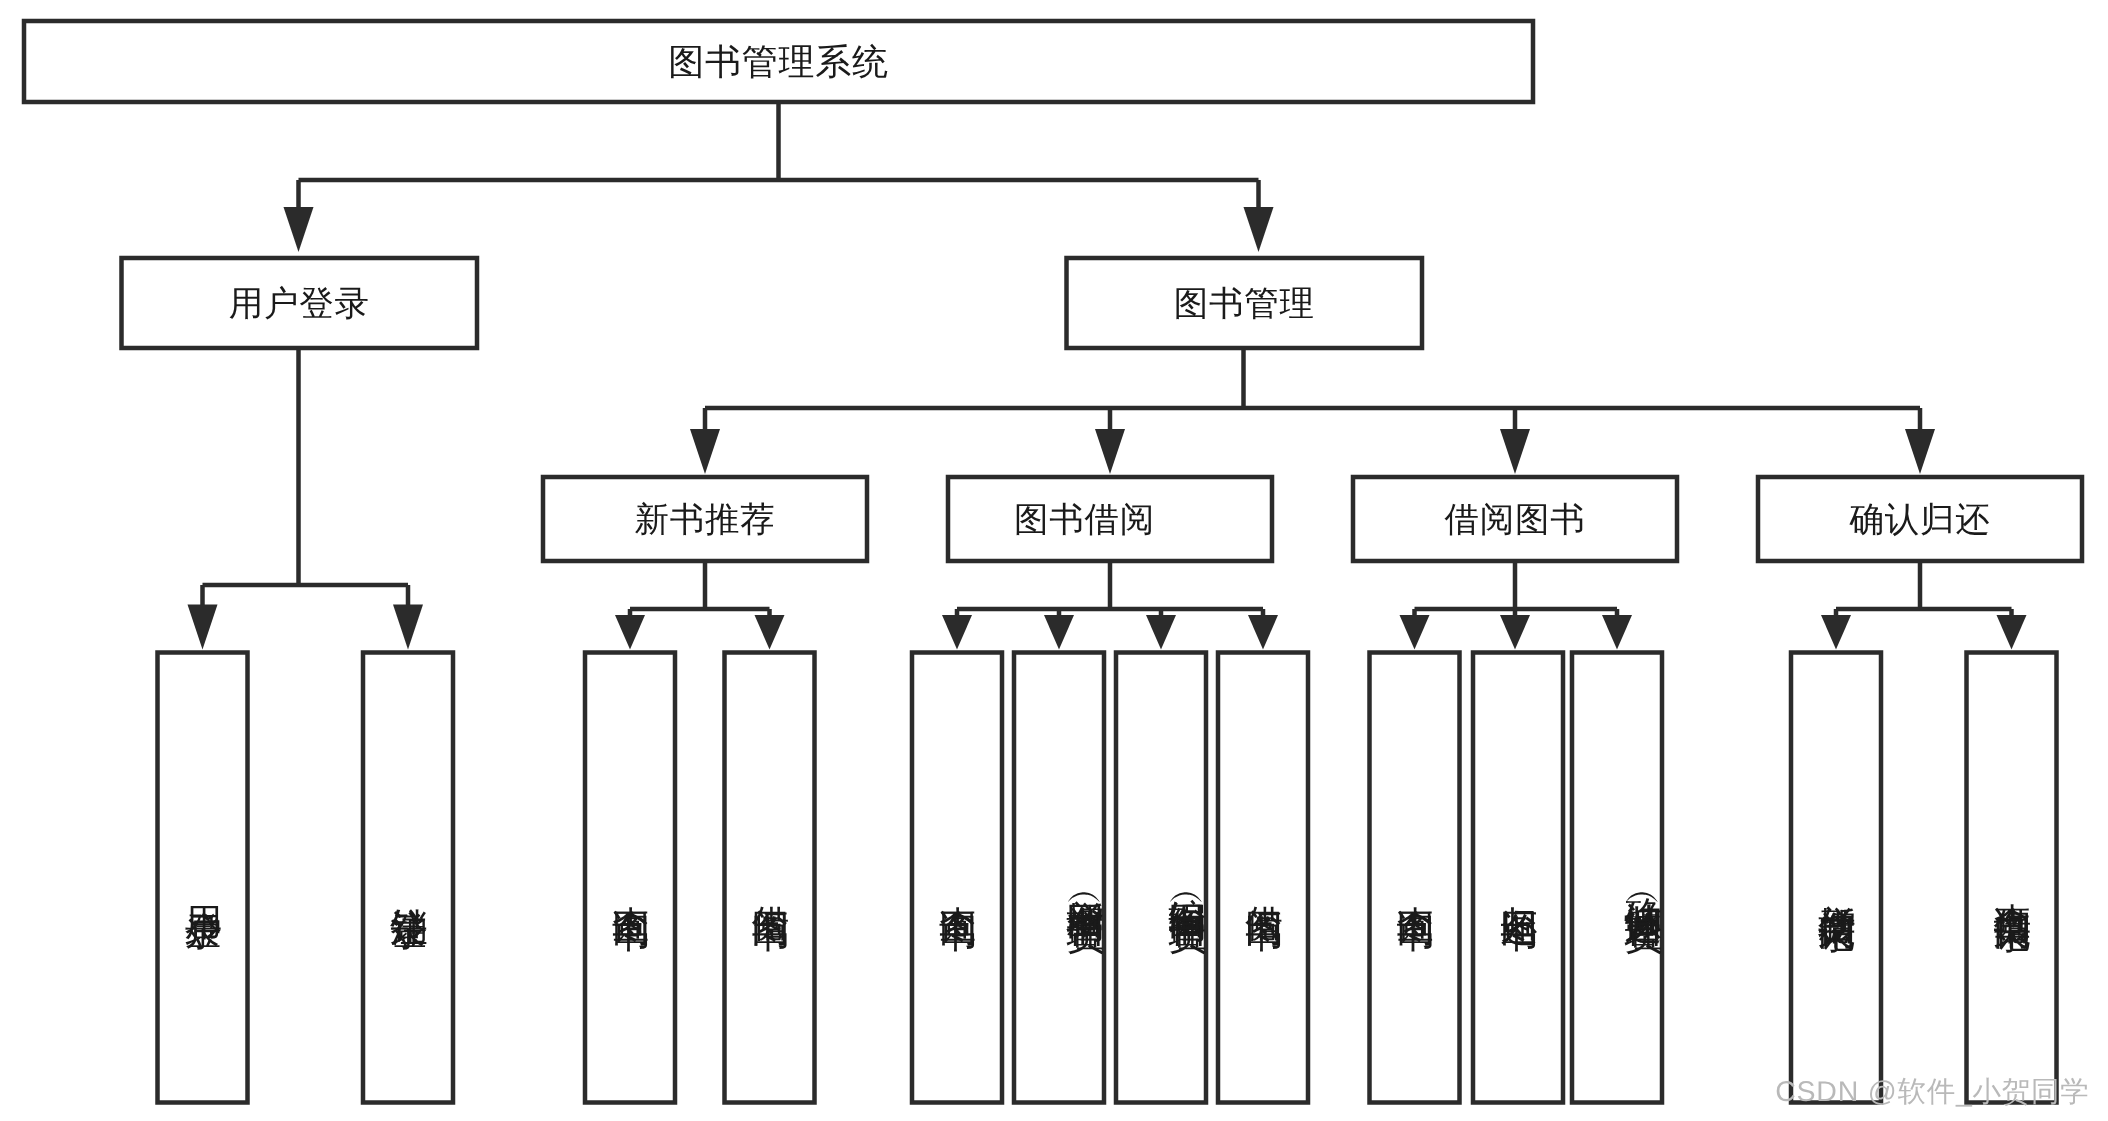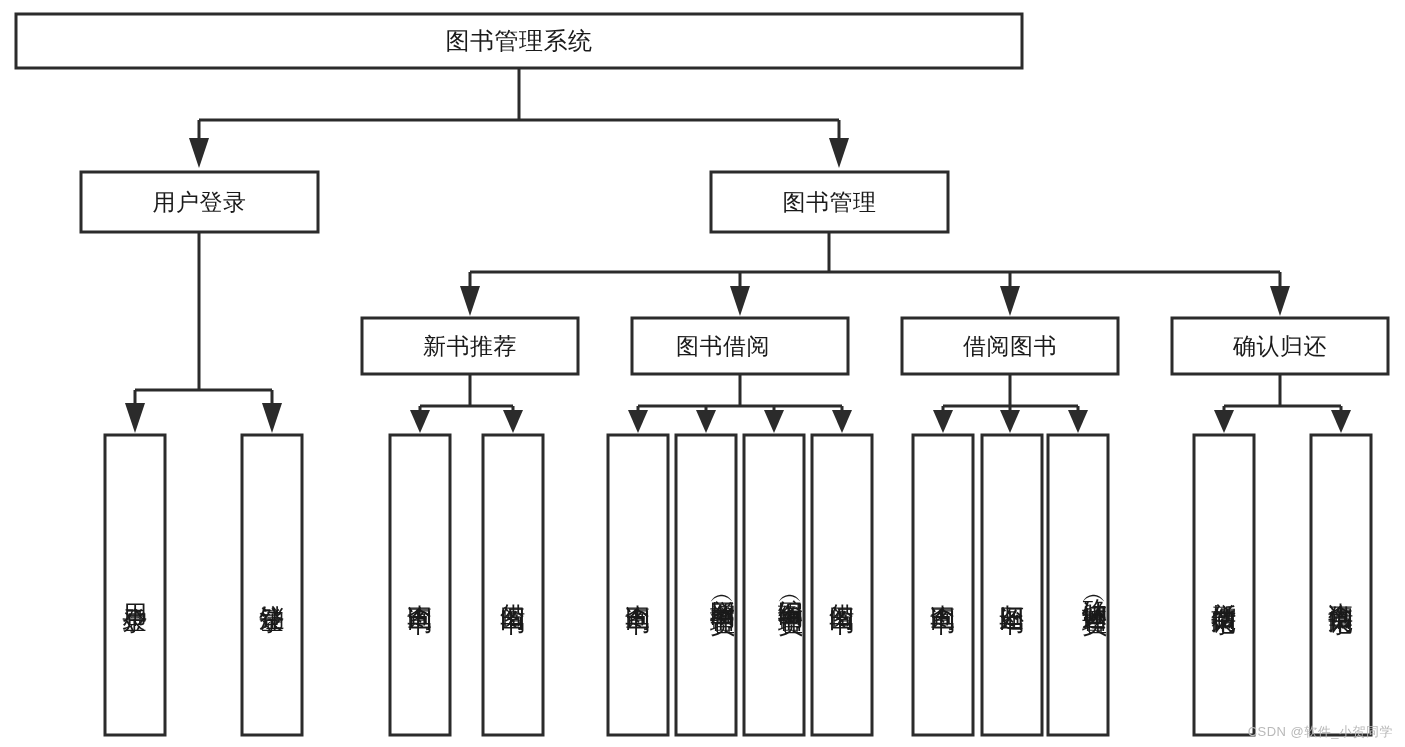--- a/index.html
+++ b/index.html
@@ -62,21 +62,21 @@
     text-orientation: upright;
     font-size: 25px;
     line-height: 1.05;
     letter-spacing: 2px;
     padding-top: 6px;
   }
   .watermark {
     position: absolute;
     right: 12px;
     bottom: 6px;
-    font-size: 13px;
+    font-size: 19px;
     color: #b9b9b9;
     font-family: "Liberation Sans", "DejaVu Sans", sans-serif;
     white-space: nowrap;
     letter-spacing: 0.5px;
   }
 </style>
 </head>
 <body>
 
 <div id="diagram-root">

